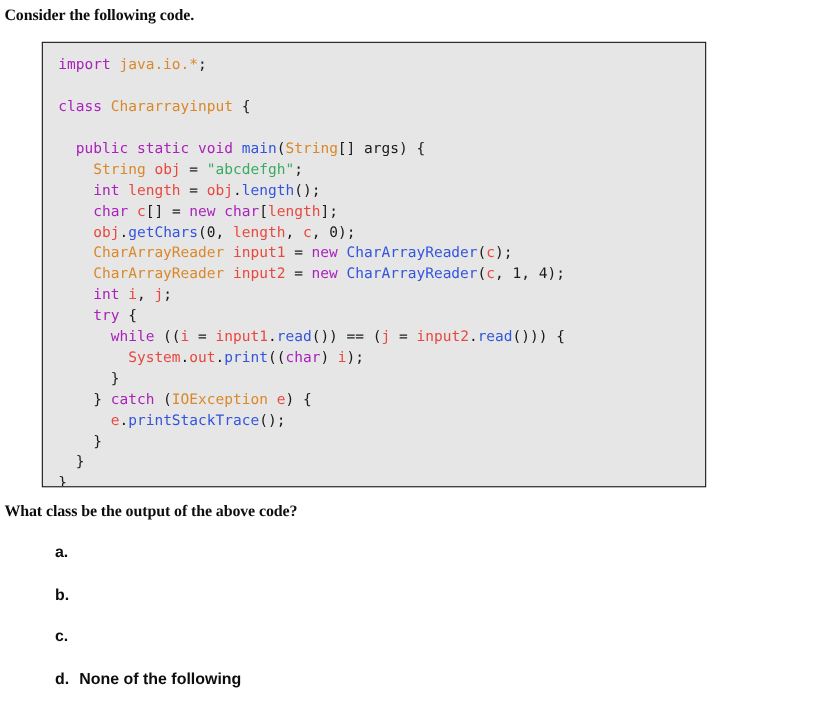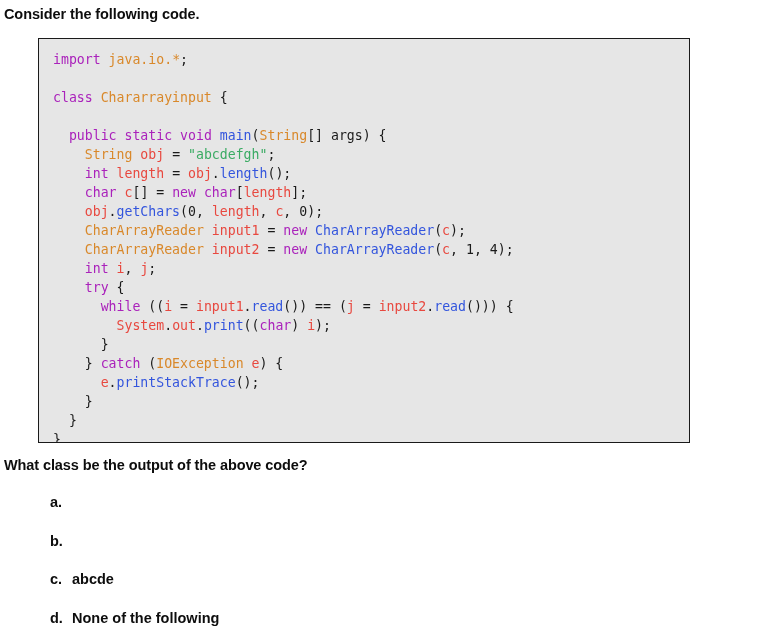--- a/index.html
+++ b/index.html
@@ -16,38 +16,38 @@
   }
 
   .page {
     position: relative;
     width: 757px;
     height: 643px;
     box-sizing: border-box;
   }
 
   .prompt-text {
-    font-family: Liberation Sans, sans-serif;
+    font-family: Liberation Serif, serif;
     font-size: 14.5px;
     font-weight: bold;
     color: #0d0d0d;
     letter-spacing: -0.1px;
   }
 
   #intro-prompt {
     position: absolute;
     left: 4px;
     top: 6px;
   }
 
   #code-block {
     position: absolute;
     left: 38px;
     top: 38px;
-    width: 652px;
+    width: 604px;
     height: 405px;
     box-sizing: border-box;
     background: #e6e6e6;
     border: 1.6px solid #1a1a1a;
     overflow: hidden;
   }
 
   #code-listing {
     margin: 0;
     padding: 11px 0 0 14px;
@@ -143,21 +143,20 @@
 
   <ul id="options-list">
       <li class="option-item">
         <span class="option-marker">a.</span>
       </li>
       <li class="option-item">
         <span class="option-marker">b.</span>
       </li>
       <li class="option-item">
         <span class="option-marker">c.</span>
-        <span class="option-label">abcde</span>
       </li>
       <li class="option-item">
         <span class="option-marker">d.</span>
         <span class="option-label">None of the following</span>
       </li>
     </ul>
 
 </div>
 
 </body></html>

